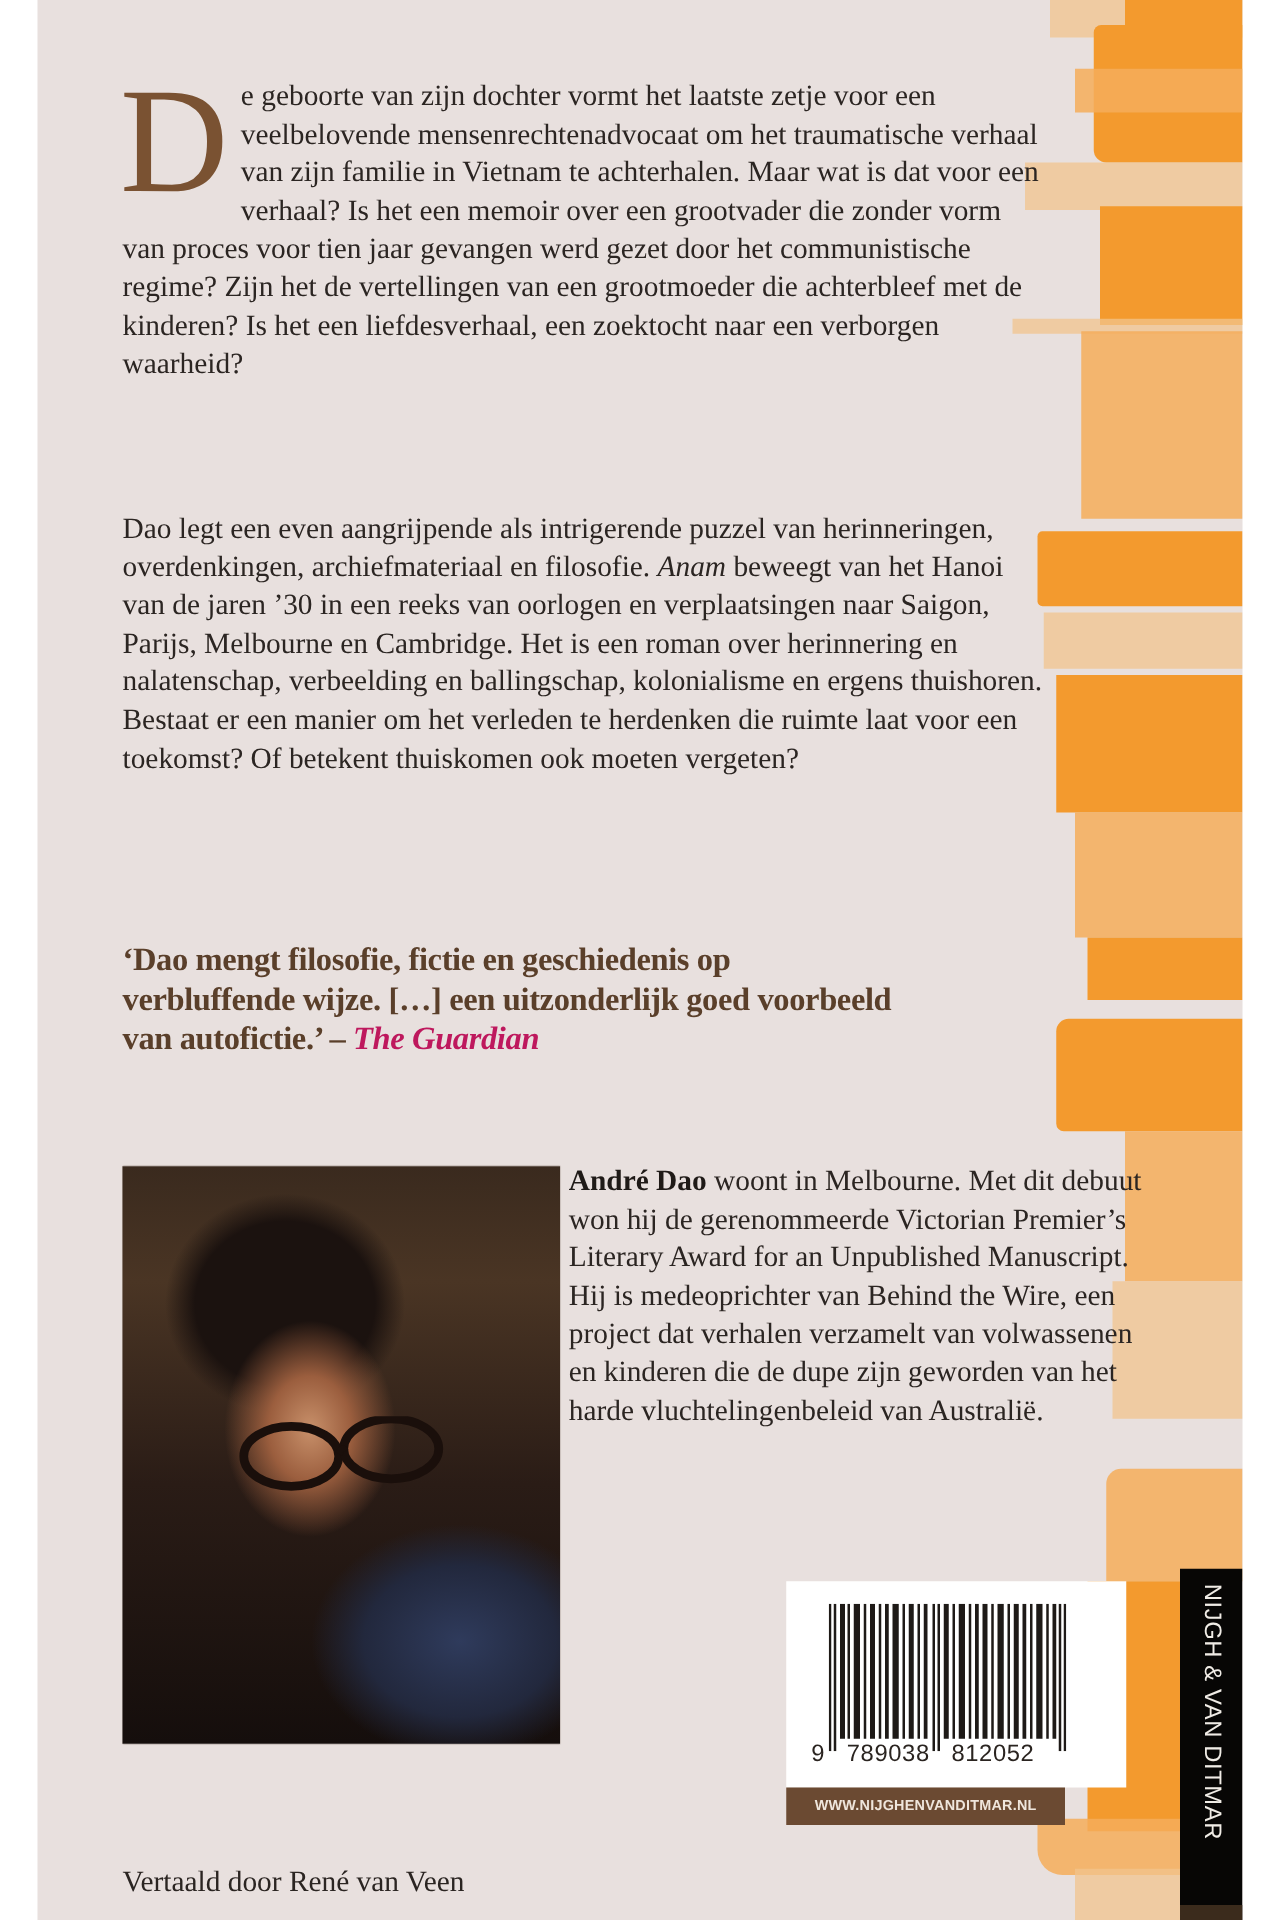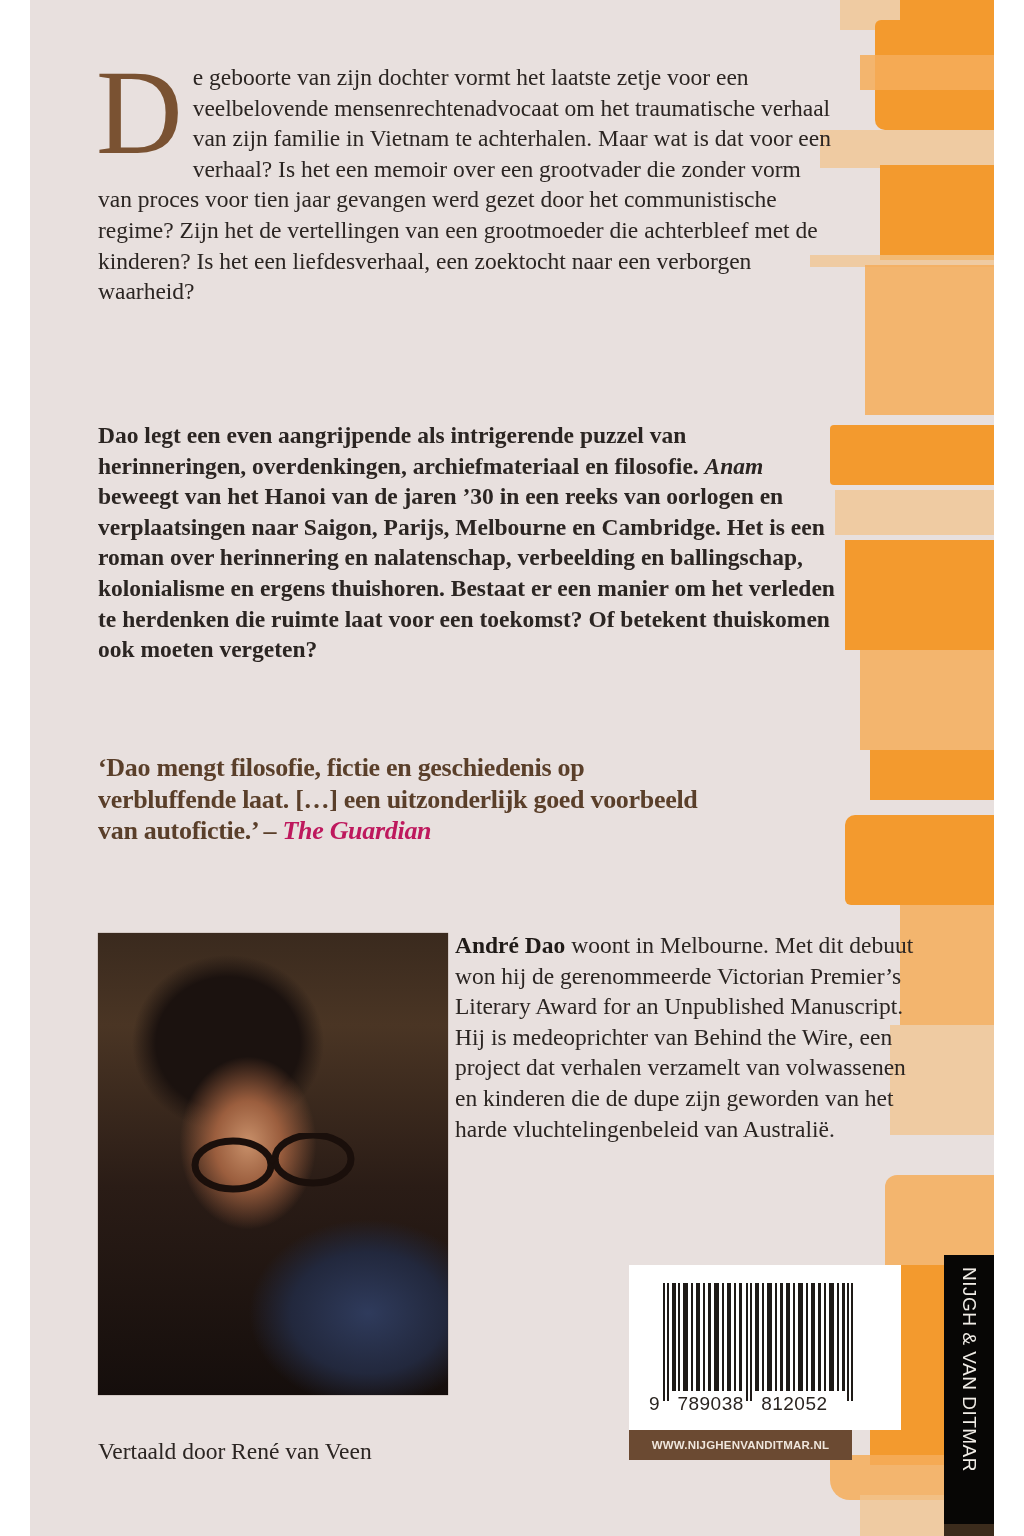--- a/index.html
+++ b/index.html
@@ -18,21 +18,21 @@
   .paint.pale { background: #f2c48e; opacity: .75; }
 
   .text {
     position: absolute; color: #2b2522; font-size: 23.5px; line-height: 30.6px;
   }
   .para1 { left: 68px; top: 62px; width: 740px; }
   .para1 .dropcap {
     float: left; font-size: 120px; line-height: 86px; color: #7a5232;
     margin: 8px 10px 0 -2px; height: 92px; font-weight: normal;
   }
-  .para2 { left: 68px; top: 420px; width: 740px; font-weight: bold; }
+  .para2 { left: 68px; top: 408px; width: 740px; }
   .para2 em { font-style: italic; }
   .quote {
     position: absolute; left: 68px; top: 752px; width: 620px;
     color: #5a3f2a; font-size: 26px; line-height: 31.5px; font-weight: bold;
     letter-spacing: -0.3px;
   }
   .quote .source { font-style: italic; font-weight: bold; color: #be185d; }
 
   .photo {
     position: absolute; left: 68px; top: 933px; width: 350px; height: 462px;
@@ -45,21 +45,21 @@
   }
   .photo .glasses {
     position: absolute; left: 90px; top: 200px; width: 170px; height: 60px;
   }
   .bio {
     position: absolute; left: 425px; top: 930px; width: 460px;
     font-size: 23.5px; line-height: 30.6px; color: #2b2522;
   }
   .bio b { color: #1f1a17; margin-top: 24px; }
   .translator {
-    position: absolute; left: 68px; top: 1438px;
+    position: absolute; left: 68px; top: 1493px;
     font-size: 23.5px; color: #2b2522;
   }
   .barcode-box {
     position: absolute; left: 599px; top: 1265px; width: 272px; height: 165px;
     background: #ffffff;
   }
   .barcode-box .bars { position: absolute; left: 34px; top: 18px; width: 190px; height: 118px; }
   .barcode-box .isbn {
     position: absolute; left: 20px; top: 128px; font-family: "Liberation Sans", sans-serif;
     font-size: 19px; color: #2a2420; letter-spacing: 0.5px; white-space: pre;
@@ -111,21 +111,21 @@
 
   <div class="text para1">
     <span class="dropcap">D</span><span>e geboorte van zijn dochter vormt het laatste zetje voor een veelbelovende mensenrechtenadvocaat om het traumatische verhaal van zijn familie in Vietnam te achterhalen. Maar wat is dat voor een verhaal? Is het een memoir over een grootvader die zonder vorm van proces voor tien jaar gevangen werd gezet door het communistische regime? Zijn het de vertellingen van een grootmoeder die achterbleef met de kinderen? Is het een liefdesverhaal, een zoektocht naar een verborgen waarheid?</span>
   </div>
 
   <div class="text para2">
     <span>Dao legt een even aangrijpende als intrigerende puzzel van herinneringen, overdenkingen, archiefmateriaal en filosofie. </span><em>Anam</em><span> beweegt van het Hanoi van de jaren ’30 in een reeks van oorlogen en verplaatsingen naar Saigon, Parijs, Melbourne en Cambridge. Het is een roman over herinnering en nalatenschap, verbeelding en ballingschap, kolonialisme en ergens thuishoren. Bestaat er een manier om het verleden te herdenken die ruimte laat voor een toekomst? Of betekent thuiskomen ook moeten vergeten?</span>
   </div>
 
   <div class="quote">
-    <span>‘Dao mengt filosofie, fictie en geschiedenis op verbluffende laat. […] een uitzonderlijk goed voorbeeld van autofictie.’ – </span><span class="source">The Guardian</span>
+    <span>‘Dao mengt filosofie, fictie en geschiedenis op verbluffende wijze. […] een uitzonderlijk goed voorbeeld van autofictie.’ – </span><span class="source">The Guardian</span>
   </div>
 
   <div class="photo" title="Author portrait of André Dao">
     <svg class="glasses" viewBox="0 0 170 60">
       <ellipse cx="45" cy="32" rx="38" ry="24" fill="none" stroke="#1a0f0b" stroke-width="7"></ellipse>
       <ellipse cx="125" cy="26" rx="38" ry="24" fill="none" stroke="#1a0f0b" stroke-width="7"></ellipse>
       <path d="M83 30 Q86 24 88 28" stroke="#1a0f0b" stroke-width="6" fill="none"></path>
     </svg>
   </div>
 

